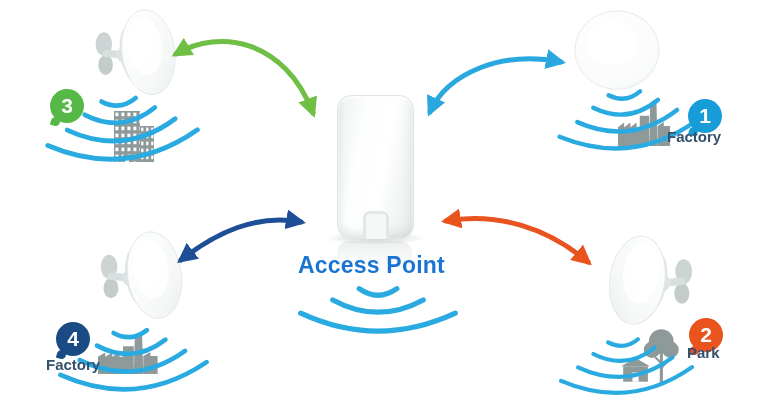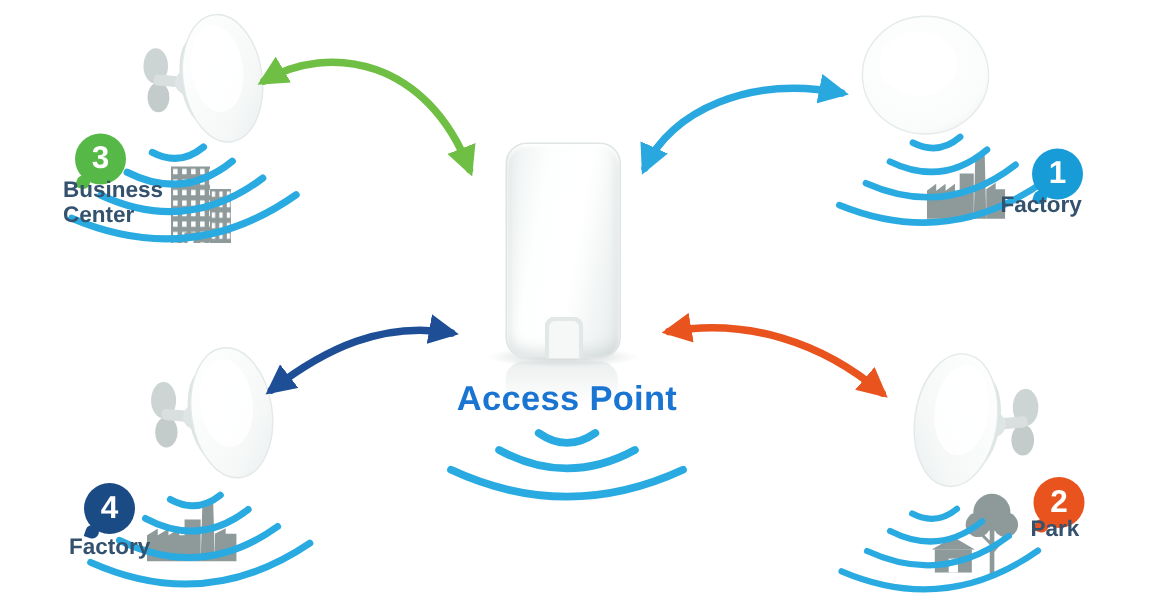--- a/index.html
+++ b/index.html
@@ -8,21 +8,21 @@
   .abs{position:absolute;}
   .badge{width:34px;height:34px;border-radius:50%;color:#fff;font-weight:bold;font-size:21px;
          display:flex;align-items:center;justify-content:center;z-index:6;}
   .badge::after{content:"";position:absolute;left:1px;bottom:-3px;width:9px;height:9px;
          background:inherit;border-radius:55% 55% 55% 0;transform:rotate(18deg);}
   .c-blue{background:#189cd8;}
   .c-orange{background:#e8531e;}
   .c-green{background:#56b947;}
   .c-navy{background:#1a4b85;}
   .site-label{color:#34516e;font-size:15px;font-weight:bold;line-height:1.12;z-index:6;}
-  .ap-label{color:#1a75d2;font-size:23px;font-weight:bold;text-align:center;letter-spacing:.2px;z-index:6;}
+  .ap-label{color:#1a75d2;font-size:23px;font-weight:bold;text-align:left;letter-spacing:.2px;z-index:6;}
   .icon{z-index:1;}
   .waves{z-index:2;}
   .dish{z-index:3;}
   .ap-shadow{width:102px;height:14px;border-radius:50%;z-index:2;
          background:radial-gradient(ellipse,rgba(110,122,122,.35),rgba(255,255,255,0) 70%);}
   .ap-device{width:75px;height:142px;border-radius:14px;z-index:3;
          background:linear-gradient(100deg,#edf1f1 0%,#fdfefe 30%,#ffffff 58%,#e6ebeb 100%);
          border:1px solid #dfe4e4;
          box-shadow:inset 0 2px 3px rgba(255,255,255,.95), inset 0 -5px 9px rgba(150,160,160,.28);}
   .ap-clip{position:absolute;left:50%;transform:translateX(-50%);bottom:-1px;width:20px;height:25px;
@@ -102,21 +102,20 @@
     <rect x="21" y="49" width="8" height="7" fill="#8e9999"></rect>
     <rect x="23" y="50.5" width="4" height="5.5" fill="#ffffff"></rect>
   </svg>
   <svg class="abs waves" style="left:26px;top:92px;transform:rotate(-6deg)" width="192" height="80">
       <use href="#sym-waves"></use>
     </svg>
   <svg class="abs dish" style="left:92px;top:2px" width="100" height="104" viewBox="0 0 110 110">
       <use href="#sym-dish-side"></use>
     </svg>
   <div class="abs badge c-green" style="left:50px;top:89px">3</div>
-  <div class="abs site-label" style="left:42px;top:119px;width:76px">Business Center</div>
 
   
   <svg class="abs icon" style="left:617px;top:100px" width="56" height="48" viewBox="0 0 52 46">
       <use href="#sym-factory"></use>
     </svg>
   <svg class="abs waves" style="left:516px;top:86px;transform:rotate(-7deg)" width="224" height="74">
       <use href="#sym-waves"></use>
     </svg>
   <svg class="abs dish" style="left:570px;top:8px" width="94" height="86" viewBox="0 0 100 92">
       <use href="#sym-dish-front"></use>

